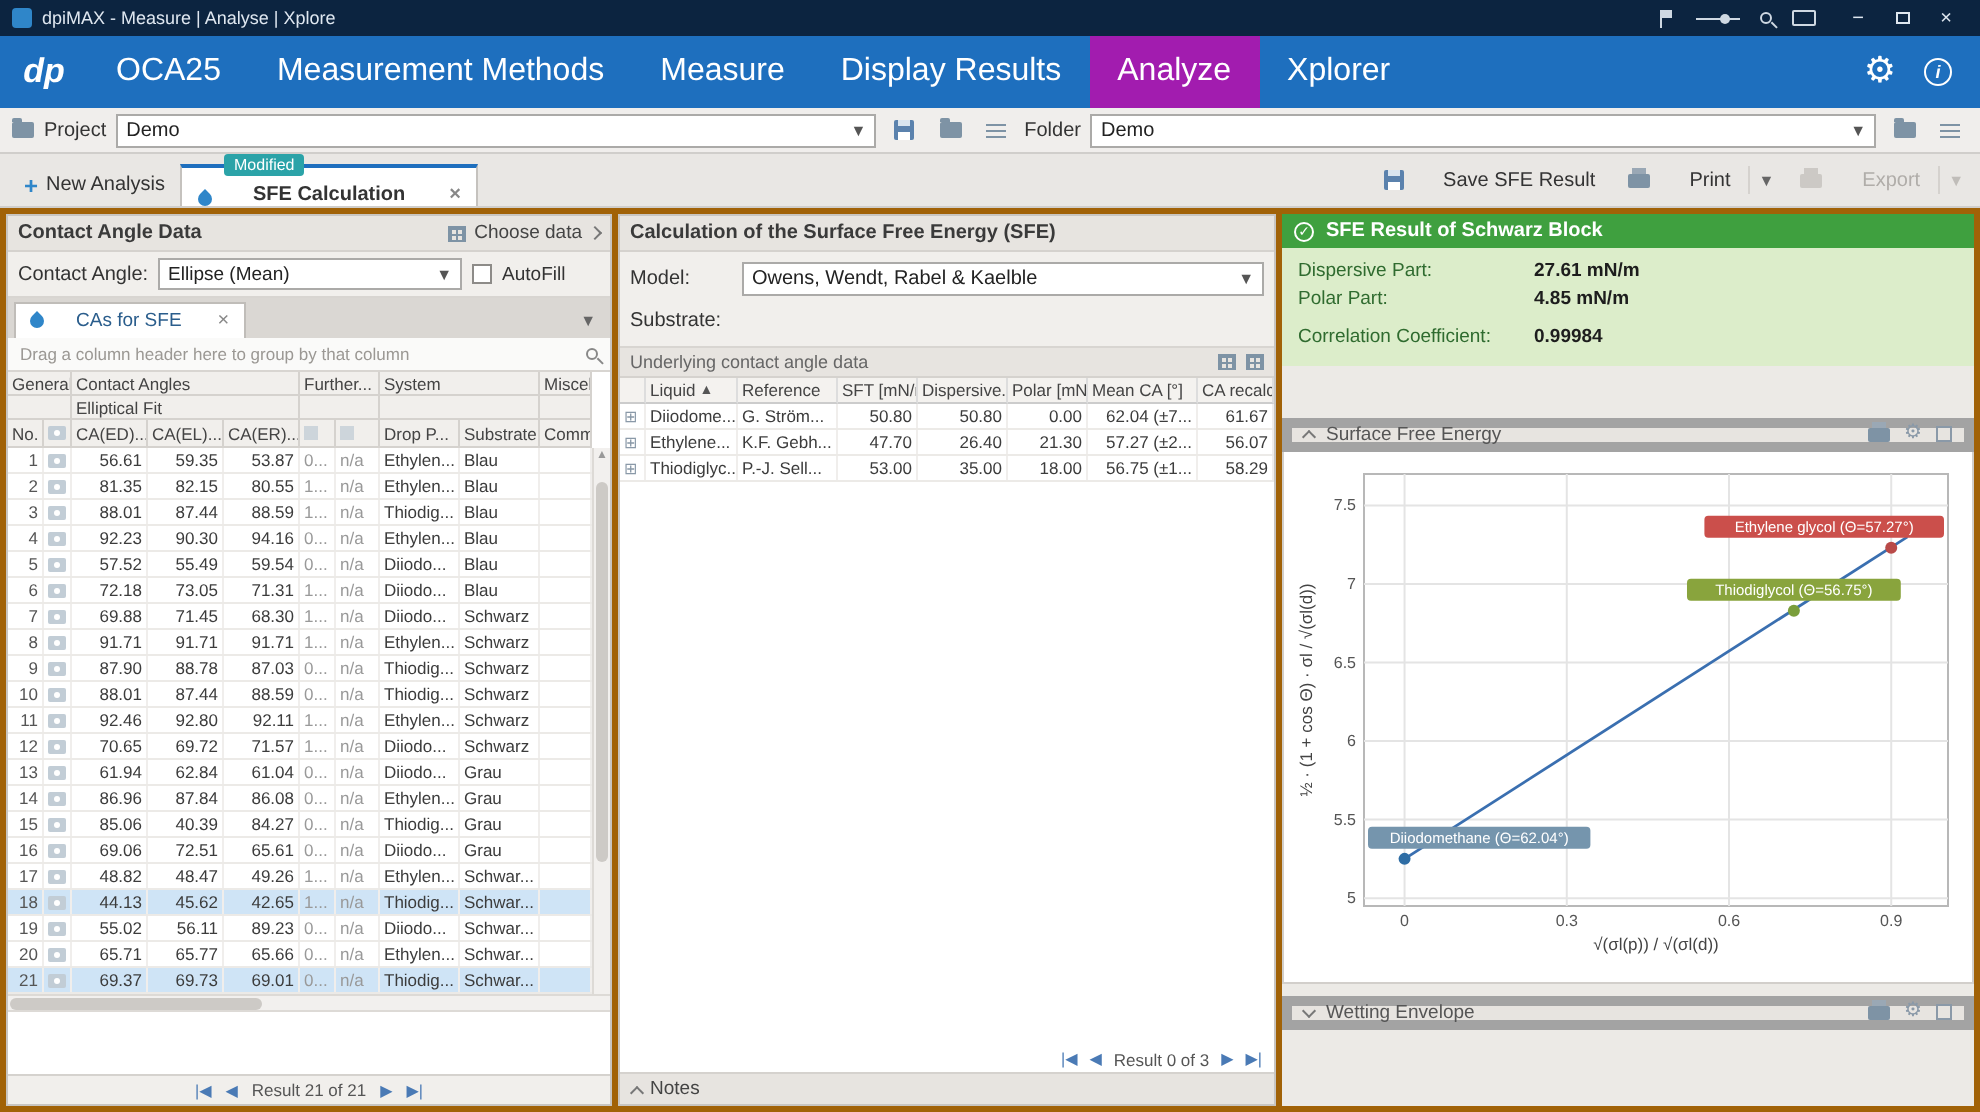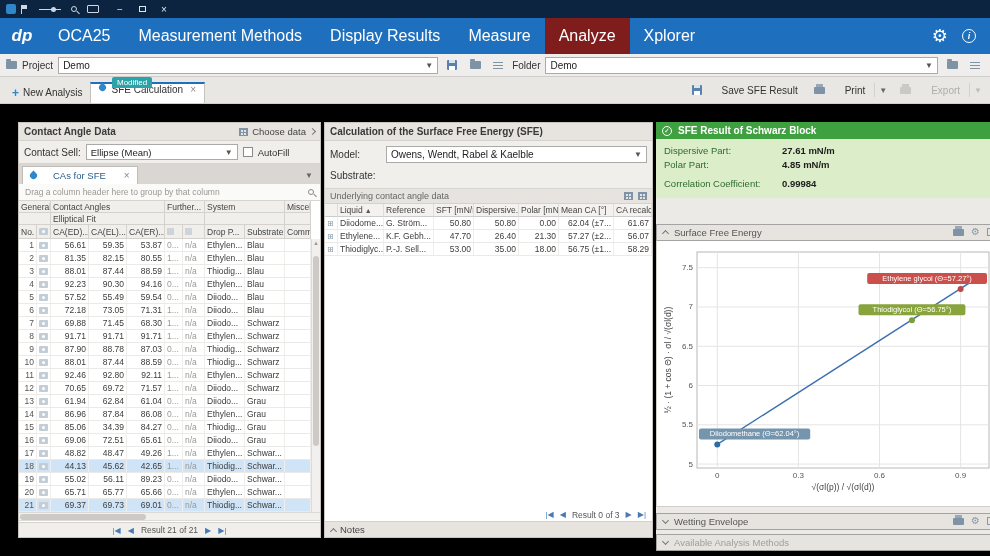--- a/index.html
+++ b/index.html
@@ -23,21 +23,21 @@
   .i-search::after { content:""; position:absolute; width:4px; height:1.3px; background:#888; transform:rotate(45deg); right:-3.5px; bottom:-2px; }
   .i-search.lt::after { background:#cfd8e2; }
   .i-kbd { width:12px; height:8px; border:1px solid #cfd8e2; border-radius:1px; display:inline-block; }
   .winbtn { width:22px; height:18px; display:flex; align-items:center; justify-content:center; font-size:10px; color:#dfe7f0; }
   .winbtn .maxbox { width:7px; height:6px; border:1px solid #dfe7f0; display:inline-block; }
 
   
   .menubar { height:36px; background:#1e6fbe; display:flex; align-items:stretch; color:#fff; flex:0 0 auto; }
   .logo { width:44px; display:flex; align-items:center; justify-content:center; font-size:17px; font-weight:bold; font-style:italic; }
   .mitem { display:flex; align-items:center; padding:0 14px; font-size:16px; cursor:default; }
-  .mitem.active { background:#7f1d1d; }
+  .mitem.active { background:#a21caf; }
   .menu-right { margin-left:auto; display:flex; align-items:center; gap:14px; padding-right:14px; }
   .i-gear-big { font-family:"DejaVu Sans",sans-serif; font-size:18px; color:#fff; line-height:1; }
   .i-info { width:14px; height:14px; border:1.4px solid #fff; border-radius:50%; display:flex; align-items:center; justify-content:center; font-size:9px; font-weight:bold; font-style:italic; }
 
   
   .toolbar { height:23px; background:#f0eeec; border-bottom:1px solid #d0cecb; display:flex; align-items:center; gap:5px; padding:0 6px; flex:0 0 auto; }
   .i-folder { width:11px; height:8px; background:#7e93a5; border-radius:1px; position:relative; display:inline-block; }
   .i-folder::before { content:""; position:absolute; top:-2px; left:0; width:5px; height:2px; background:#7e93a5; border-radius:1px 1px 0 0; }
   .tool-label { font-size:10px; color:#333; }
   .selbox { background:#fff; border:1px solid #abaaa8; height:17px; display:flex; align-items:center; justify-content:space-between; padding:0 4px; font-size:10px; color:#222; }
@@ -48,36 +48,36 @@
   .i-save { width:10px; height:10px; background:#5b82ad; position:relative; border-radius:1px; display:inline-block; }
   .i-save::before { content:""; position:absolute; top:0; left:2px; width:6px; height:3px; background:#d9e4ee; }
   .i-save::after { content:""; position:absolute; bottom:0; left:2px; width:6px; height:4px; background:#fff; }
   .i-tree { position:relative; width:10px; height:9px; display:inline-block; }
   .i-tree::before { content:""; position:absolute; left:0; top:1px; width:10px; height:1.5px; background:#7e93a5; box-shadow:0 3px 0 #7e93a5, 0 6px 0 #7e93a5; }
   .i-plus { color:#2f86c9; font-weight:bold; font-size:12px; line-height:1; }
 
   
   .tabbar { height:27px; background:#e9e7e4; display:flex; align-items:flex-end; padding:0 4px; position:relative; flex:0 0 auto; border-bottom:1px solid #d0cecb; }
   .tab-new { display:flex; align-items:center; gap:4px; height:21px; padding:0 8px; font-size:10px; color:#333; }
-  .tab-active { display:flex; align-items:flex-start; gap:5px; height:21px; padding:0 8px; background:#fff; border:1px solid #c5c2be; border-bottom:none; border-top:2px solid #1e6fbe; font-size:10px; color:#333; }
+  .tab-active { display:flex; align-items:flex-end; gap:20px; height:21px; padding:0 8px; background:#fff; border:1px solid #c5c2be; border-bottom:none; border-top:2px solid #1e6fbe; font-size:10px; color:#333;font-weight:bold; }
   .tab-close { color:#888; font-size:10px; margin-left:2px; }
   .badge-modified { position:absolute; left:112px; top:0px; background:#2ba3a8; color:#fff; font-size:8px; padding:1px 5px; border-radius:2px; z-index:3; }
   .tabbar-right { margin-left:auto; display:flex; align-items:center; gap:2px; height:100%; }
   .actbtn { display:flex; align-items:center; gap:20px; padding:0 7px; height:22px; font-size:10px; color:#333; }
   .actbtn.disabled { color:#b0ada9; }
   .splitcaret { font-size:8px; color:#666; padding:0 4px; border-left:1px solid #d5d2ce; height:14px; display:flex; align-items:center; }
   .splitcaret.dis { color:#c0bdb9; }
   .i-drop { width:7px; height:7px; background:#2f86c9; border-radius:50% 0 50% 50%; transform:rotate(-45deg); display:inline-block; }
   .i-print { width:11px; height:8px; position:relative; display:inline-block; }
   .i-print::before { content:""; position:absolute; left:2px; top:-2px; width:7px; height:3px; background:#9aa8b5; }
   .i-print::after { content:""; position:absolute; left:0; top:1px; right:0; bottom:0; background:#7e93a5; border-radius:1px; }
   .i-print.dis::before { background:#ccc9c5; } .i-print.dis::after { background:#ccc9c5; }
 
   
-  .content { flex:1; display:flex; gap:3px; padding:18px; background:#000000; min-height:0; }
+  .content { flex:1; display:flex; gap:3px; padding:3px; background:#a16207; min-height:0; }
   .panel { background:#fff; border:1px solid #c8c5c1; display:flex; flex-direction:column; min-height:0; }
   .left-panel { width:303px; flex:0 0 auto; }
   .mid-panel { flex:1; }
   .right-panel { width:346px; flex:0 0 auto; background:#eceae6; border:none; display:flex; flex-direction:column; }
   .phead { height:18px; background:#e7e4e0; display:flex; align-items:center; padding:0 5px; font-size:10px; font-weight:bold; color:#3a3a3a; flex:0 0 auto; border-bottom:1px solid #d5d2ce; }
   .phead .right { margin-left:auto; display:flex; align-items:center; gap:4px; font-weight:normal; color:#444; font-size:9.5px; }
 
   
   .ca-row { height:23px; background:#f1efec; display:flex; align-items:center; gap:5px; padding:0 5px; border-bottom:1px solid #d8d5d1; flex:0 0 auto; }
   .ca-row .selbox { width:152px; height:16px; font-size:9.5px; }
@@ -136,56 +136,57 @@
   .chev.right { transform:rotate(-45deg); }
 
   
   .banner { height:17px; background:#3fa03f; color:#fff; display:flex; align-items:center; gap:6px; padding:0 6px; font-size:10px; font-weight:bold; flex:0 0 auto; }
   .i-checkc { width:10px; height:10px; border:1.3px solid #fff; border-radius:50%; display:flex; align-items:center; justify-content:center; font-size:7px; color:#fff; }
   .resultbox { background:#dcedca; padding:5px 8px 7px 8px; flex:0 0 auto; }
   .rrow { font-size:9.5px; line-height:13.5px; color:#2f6b2f; display:flex; }
   .rrow .rl { width:118px; }
   .rrow .rv { font-weight:bold; color:#1d1d1d; }
   .rrow.gap { margin-top:6px; }
-  .rsecbar { height:17px; background:#e7e4e0; border:1px solid #a3a3a3; display:flex; align-items:center; gap:6px; padding:0 6px; font-size:9.5px; color:#555; flex:0 0 auto; }
+  .rsecbar { height:17px; background:#e7e4e0; border:5px solid #a3a3a3; display:flex; align-items:center; gap:6px; padding:0 6px; font-size:9.5px; color:#555; flex:0 0 auto; }
   .rsecbar .title { flex:1; }
   .rsecbar .icons { display:flex; gap:7px; align-items:center; }
   .i-gear-sm { font-family:"DejaVu Sans",sans-serif; font-size:10px; color:#8a99a8; line-height:1; }
   .i-full { width:8px; height:8px; border:1.2px solid #8a99a8; display:inline-block; }
   .gap1 { height:26px; flex:0 0 auto; }
   .chartbox { background:#fff; border:1px solid #d2cfcb; border-top:none; height:266px; display:flex; align-items:center; justify-content:center; flex:0 0 auto; }
   .mt6 { margin-top:6px; } .mt4 { margin-top:4px; }
   .dimtext { color:#a09d99; }
 </style>
 </head>
 <body>
 
 <div class="app">
 
   <div class="titlebar">
     <span class="appicon"></span>
+    <span class="ttl">dpiMAX - Measure | Analyse | Xplore</span>
     <span class="tb-icons">
       <span class="i-flag"></span>
       <span class="i-slider"></span>
       <span class="i-search lt"></span>
       <span class="i-kbd"></span>
     </span>
     <span class="winbtn">−</span>
     <span class="winbtn">
         <span class="maxbox"></span>
       </span>
     <span class="winbtn close">×</span>
   </div>
 
   <div class="menubar">
     <span class="logo">dp</span>
     <span class="mitem">OCA25</span>
     <span class="mitem">Measurement Methods</span>
+    <span class="mitem">Measure</span>
     <span class="mitem">Display Results</span>
-    <span class="mitem">Measure</span>
     <span class="mitem active">Analyze</span>
     <span class="mitem">Xplorer</span>
     <span class="menu-right">
       <span class="i-gear-big">⚙</span>
       <span class="i-info">i</span>
     </span>
   </div>
 
   <div class="toolbar">
     <span class="i-folder"></span>
@@ -250,21 +251,21 @@
     <div class="panel left-panel">
       <div class="phead">
         <span>Contact Angle Data</span>
         <span class="right">
           <span class="i-grid"></span>
           <span>Choose data</span>
           <span class="chev right"></span>
         </span>
       </div>
       <div class="ca-row">
-        <span class="tool-label">Contact Sell:</span>
+        <span class="tool-label">Contact Angle:</span>
         <span class="selbox">
           <span>Ellipse (Mean)</span>
           <span class="caret">▼</span>
         </span>
         <span class="chkbox"></span>
         <span style="font-size:9.5px;">AutoFill</span>
       </div>
       <div class="subtab-bar">
         <span class="subtab">
           <span class="i-drop"></span>
@@ -507,21 +508,21 @@
               <span class="c">Ethylen...</span>
               <span class="c">Grau</span>
               <span class="c"></span>
             </div>
             <div class="lrow">
               <span class="c no">15</span>
               <span class="c">
                 <span class="i-cam"></span>
               </span>
               <span class="c num">85.06</span>
-              <span class="c num">34.39</span>
+              <span class="c num">40.39</span>
               <span class="c num">84.27</span>
               <span class="c dim">0...</span>
               <span class="c dim">n/a</span>
               <span class="c">Thiodig...</span>
               <span class="c">Grau</span>
               <span class="c"></span>
             </div>
             <div class="lrow">
               <span class="c no">16</span>
               <span class="c">
@@ -780,20 +781,16 @@
       </div>
       <div class="rsecbar mt6">
         <span class="chev down"></span>
         <span class="title">Wetting Envelope</span>
         <span class="icons">
           <span class="i-print"></span>
           <span class="i-gear-sm">⚙</span>
           <span class="i-full"></span>
         </span>
       </div>
-      <div class="rsecbar mt4">
-        <span class="chev down"></span>
-        <span class="title dimtext">Available Analysis Methods</span>
-      </div>
     </div>
 
   </div>
 </div>
 
 </body></html>

